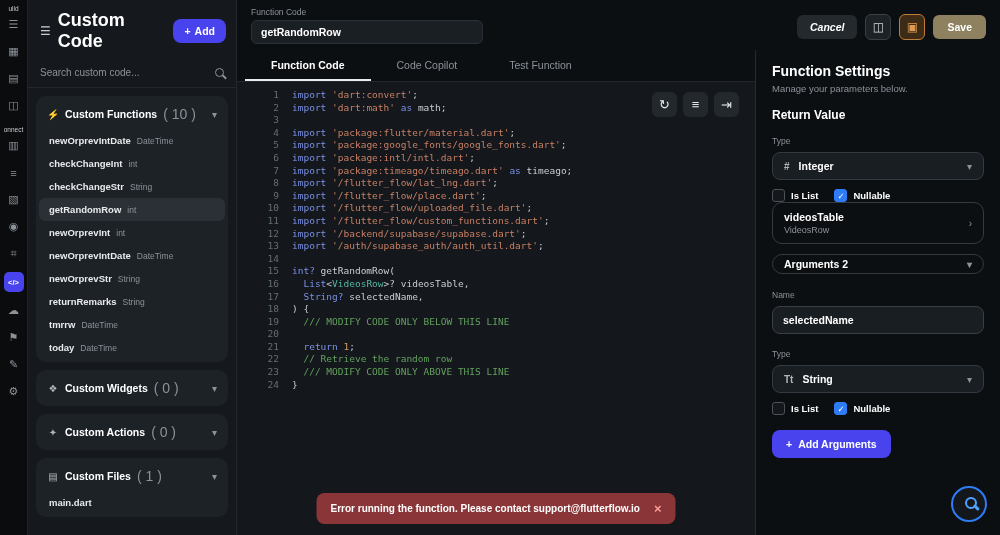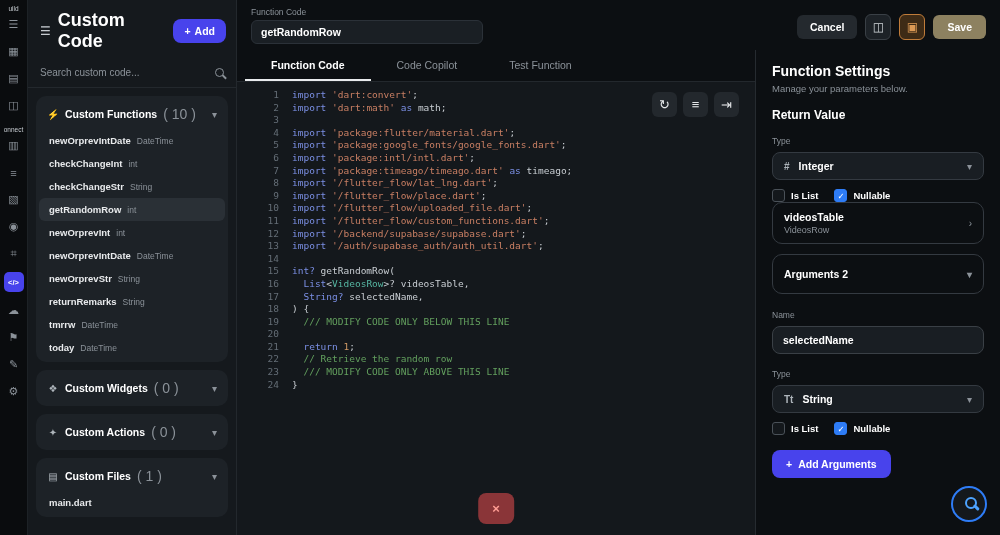--- a/index.html
+++ b/index.html
@@ -33,21 +33,21 @@
   .fn-name { font-size:9.5px; font-weight:bold; color:#e8eaec; }
   .fn-type { font-size:8.5px; color:#8b9299; }
 
   
   .main { flex:1; display:flex; flex-direction:column; min-width:0; background:#0c0f12; }
   .topbar { display:flex; align-items:flex-start; padding:7px 14px 4px; height:50px; flex-shrink:0; }
   .fn-field { display:flex; flex-direction:column; gap:3px; }
   .field-label { font-size:8.5px; color:#8b9299; }
   .fn-input { width:232px; background:#1a1f24; border:1px solid #2b3138; border-radius:6px; padding:5px 9px; color:#fff; font-size:10.5px; font-weight:bold; font-family:inherit; outline:none; }
   .topbar-actions { margin-left:auto; display:flex; align-items:center; gap:8px; margin-top:7px; }
-  .btn-cancel { background:#24292e; color:#fff; border:none; border-radius:6px; padding:6px 13px; font-size:10.5px; font-weight:bold; cursor:pointer; font-family:inherit; }
+  .btn-cancel { background:#24292e; color:#fff; border:none; border-radius:6px; padding:6px 13px; font-size:10.5px; font-weight:bold; cursor:pointer; font-family:inherit;font-style:italic; }
   .icon-btn { width:26px; height:26px; background:#1d2227; border:1px solid #3a4046; border-radius:6px; color:#cfd4d8; font-size:12px; display:flex; align-items:center; justify-content:center; cursor:pointer; }
   .icon-btn.amber { background:#3e2b16; border-color:var(--amber,#c07c3a); color:#dd9a55; }
   .btn-save { background:var(--save_bg,#8d8160); color:#fff; border:none; border-radius:6px; padding:6px 14px; font-size:10.5px; font-weight:bold; cursor:pointer; font-family:inherit; }
 
   .content-row { flex:1; display:flex; min-height:0; }
 
   
   .code-col { flex:1; display:flex; flex-direction:column; border-right:1px solid #262b30; position:relative; min-width:0; }
   .tabbar { display:flex; border-bottom:1px solid #23282d; padding:0 8px; flex-shrink:0; }
   .tab { padding:9px 26px 8px; font-size:10.5px; color:#8b9299; cursor:pointer; border-bottom:2px solid transparent; }
@@ -73,21 +73,21 @@
   .dd-value { font-size:10.5px; font-weight:bold; }
   .check-row { display:flex; gap:16px; margin-top:9px; align-items:center; }
   .check-item { display:flex; align-items:center; gap:6px; cursor:pointer; }
   .checkbox { width:13px; height:13px; border:1px solid #4a5158; border-radius:3px; background:#14181c; display:flex; align-items:center; justify-content:center; font-size:8.5px; color:#fff; }
   .checkbox.checked { background:var(--checkbox_blue,#2e7cf6); border-color:var(--checkbox_blue,#2e7cf6); }
   .check-label { font-size:9.5px; font-weight:bold; }
   .arg-card { border:1px solid #343a41; border-radius:10px; padding:8px 11px; display:flex; align-items:center; cursor:pointer; }
   .arg-info { display:flex; flex-direction:column; gap:2px; }
   .arg-name { font-size:10.5px; font-weight:bold; }
   .arg-type { font-size:9px; color:#8b9299; }
-  .arg-group { border:1px solid #343a41; border-radius:10px; padding:13px 11px; display:flex; align-items:center; font-size:10.5px; font-weight:bold; margin-top:10px; cursor:pointer; }
+  .arg-group { border:1px solid #343a41; border-radius:10px; padding:3px 11px; display:flex; align-items:center; font-size:10.5px; font-weight:bold; margin-top:10px; cursor:pointer; }
   .text-input { width:100%; background:#191e23; border:1px solid #3a4046; border-radius:8px; padding:7px 10px; color:#fff; font-size:10.5px; font-weight:bold; font-family:inherit; outline:none; margin-top:4px; }
   .add-args-btn { margin-top:15px; background:var(--accent,#4843ec); color:#fff; border:none; border-radius:8px; padding:8px 14px; font-size:10.5px; font-weight:bold; display:inline-flex; align-items:center; gap:6px; cursor:pointer; font-family:inherit; }
   .fab { position:absolute; bottom:13px; right:13px; width:36px; height:36px; border-radius:50%; background:#14181c; border:2.5px solid var(--checkbox_blue,#2e7cf6); display:flex; align-items:center; justify-content:center; cursor:pointer; }
 
   
   .mag { position:relative; display:inline-block; }
   .mag-sm { width:9px; height:9px; border:1.5px solid #8b9299; border-radius:50%; }
   .mag-sm::after { content:""; position:absolute; width:5px; height:1.5px; background:#8b9299; transform:rotate(45deg); right:-4px; bottom:-1px; }
   .mag-lg { width:12px; height:12px; border:2px solid #4da3ff; border-radius:50%; margin:-3px -3px 0 0; }
   .mag-lg::after { content:""; position:absolute; width:7px; height:2.5px; background:#4da3ff; transform:rotate(45deg); right:-5px; bottom:-2px; border-radius:2px; }
@@ -274,20 +274,21 @@
             <span>↻</span>
           </button>
           <button class="ed-btn">
             <span>≡</span>
           </button>
           <button class="ed-btn">
             <span>⇥</span>
           </button>
         </div>
         <div class="toast">
+          <span class="toast-msg">Error running the function. Please contact support@flutterflow.io</span>
           <span class="toast-close">×</span>
         </div>
       </section>
 
       <aside class="right-panel">
         <div class="panel-title">Function Settings</div>
         <p class="muted">Manage your parameters below.</p>
 
         <div class="sub-heading">Return Value</div>
         <label class="field-label">Type</label>

